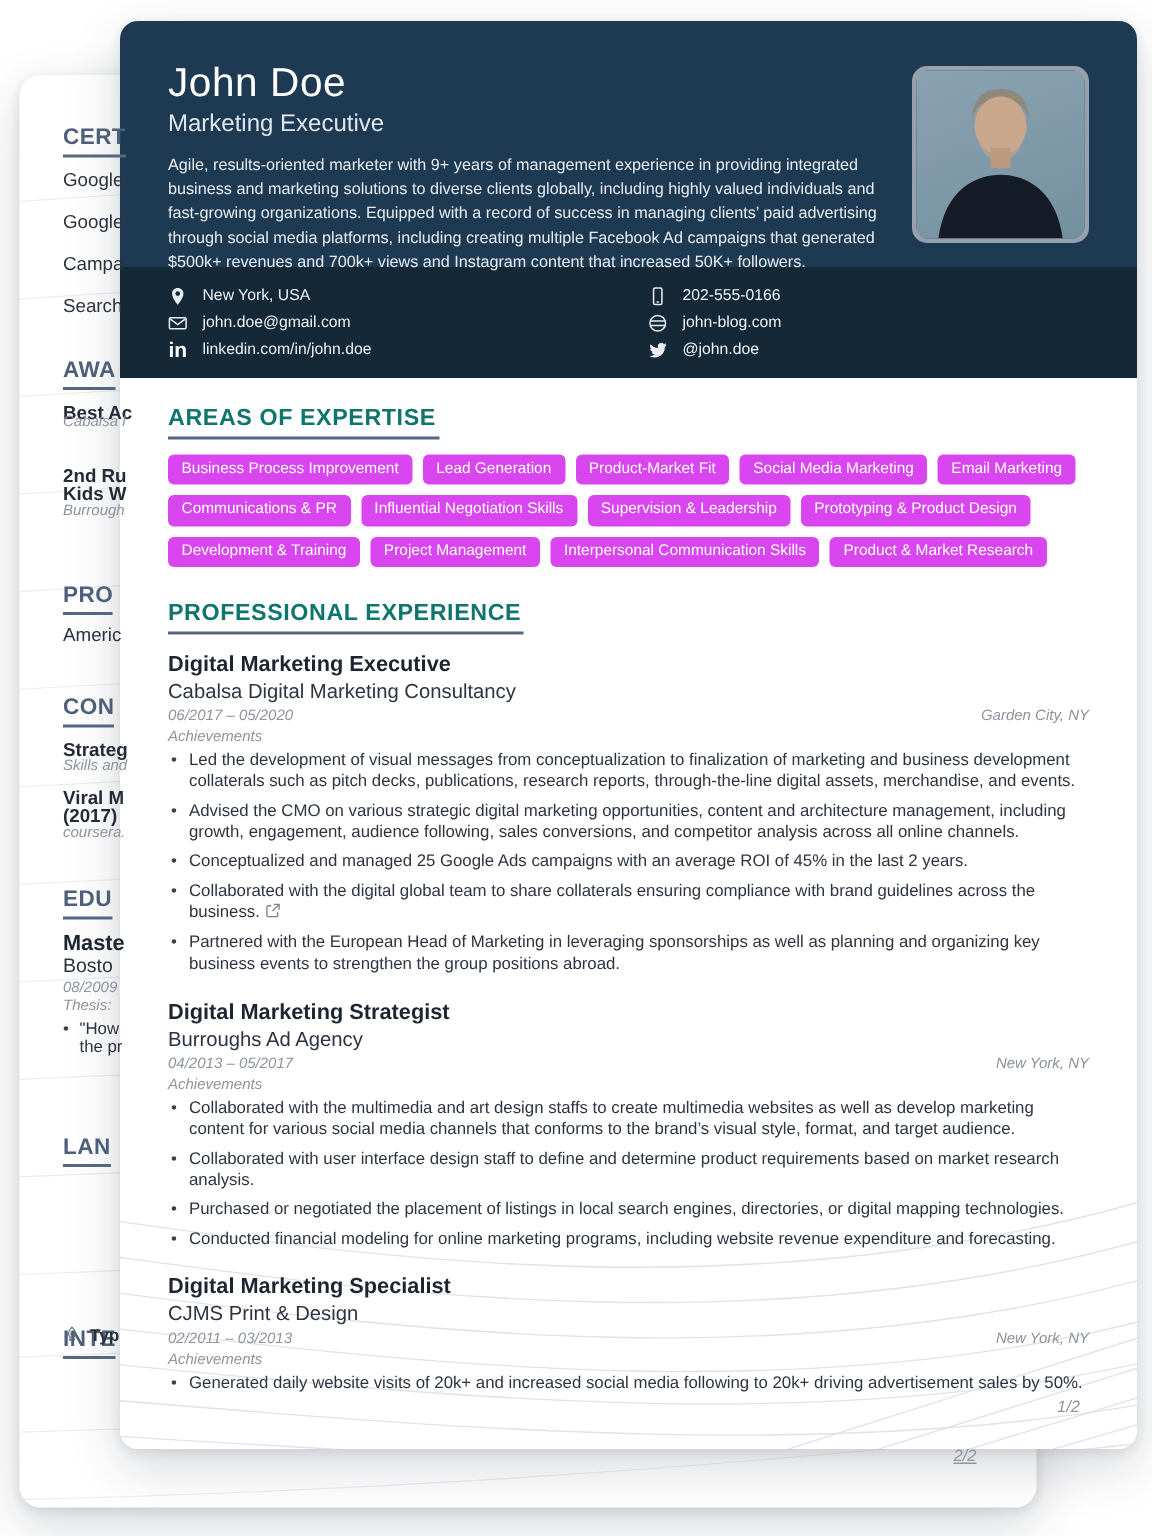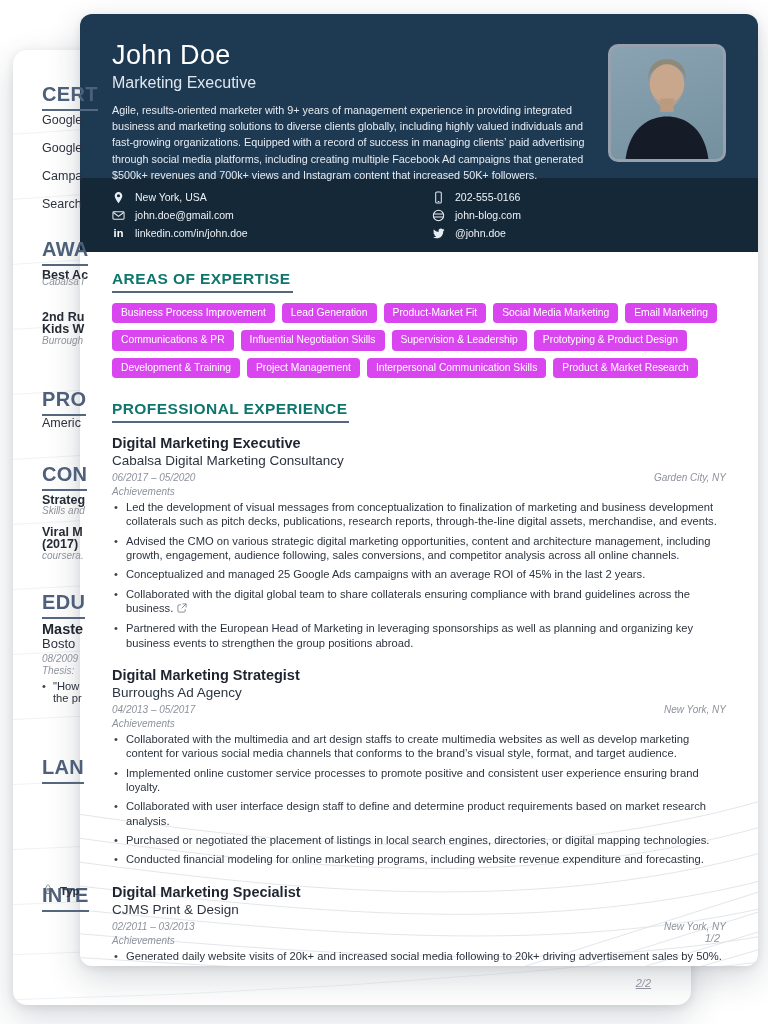--- a/index.html
+++ b/index.html
@@ -6,33 +6,33 @@
   body{width:768px;height:1024px;font-family:"Liberation Sans",sans-serif;position:relative;overflow:hidden;}
   .canvas{position:relative;width:768px;height:1024px;background:#fff;}
 
   .page{position:absolute;background:#fff;overflow:hidden;
         box-shadow:0 12px 34px rgba(25,38,58,.18),0 2px 8px rgba(25,38,58,.10);}
   .page-back{left:13px;top:50px;width:678px;height:955px;border-radius:14px;}
   .page-front{left:80px;top:14px;width:678px;height:952px;border-radius:12px;}
 
   
   .bp-item{position:absolute;left:29px;white-space:nowrap;z-index:1;}
-  .bp-heading{font-size:20px;font-weight:700;color:#4d5f79;letter-spacing:.3px;
+  .bp-heading{font-size:15px;font-weight:700;color:#4d5f79;letter-spacing:.3px;
               border-bottom:2px solid #55677f;padding-bottom:3px;}
   .bp-entry{font-size:12.5px;color:#2b323e;}
   .bp-entry-bold{font-size:12.5px;font-weight:700;color:#242b36;}
   .bp-meta{font-size:10px;font-style:italic;color:#8d929c;}
   .bp-title{font-size:14.5px;font-weight:700;color:#20262f;}
   .bp-company{font-size:13px;color:#2b323e;}
   .bp-bullet-sm{font-size:11.2px;color:#2b323e;padding-left:11px;}
   .bp-bullet-sm::before{content:"•";position:absolute;left:0;color:#3a404c;}
   .bp-small-indent{font-size:11.2px;color:#2b323e;padding-left:11px;}
   .bp-interest{font-size:11.5px;font-weight:700;color:#2b323e;display:flex;align-items:center;gap:6px;}
   .page-num{position:absolute;font-size:11px;font-style:italic;color:#8d93a0;z-index:2;}
-  .page-back .page-num{right:40px;bottom:16px;text-decoration:underline;}
+  .page-back .page-num{right:40px;bottom:28px;text-decoration:underline;}
   .page-front .page-num{right:38px;bottom:22px;}
 
   .waves{position:absolute;left:0;bottom:0;width:100%;pointer-events:none;z-index:0;}
 
   
   .fp-header{background:#1e3a52;padding:26px 32px 0 32px;height:138px;display:flex;gap:18px;}
   .head-text{flex:1;min-width:0;}
   .cv-name{margin:0;font-size:27px;font-weight:500;color:#fff;letter-spacing:.4px;}
   .cv-title{margin-top:3px;font-size:16px;color:#dfe6ee;}
   .cv-summary{margin-top:10px;font-size:10.8px;line-height:1.5;color:#e6ebf1;}
@@ -40,21 +40,21 @@
          background:linear-gradient(160deg,#8aa3b2,#74909f);flex:0 0 auto;margin-top:4px;}
   .photo svg{display:block;width:100%;height:100%;}
 
   .contact-bar{background:#152838;padding:12px 32px 12px 32px;height:50px;display:flex;}
   .contact-col{display:flex;flex-direction:column;justify-content:space-between;}
   .contact-col.c1{width:320px;}
   .contact-col.c2{flex:1;}
   .contact-item{display:flex;align-items:center;gap:10px;font-size:10.5px;color:#eef2f6;height:14px;}
   .cicon{width:13px;height:13px;display:inline-flex;align-items:center;justify-content:center;flex:0 0 auto;}
   .cicon svg{width:13px;height:13px;}
-  .in-badge{font-size:11px;font-weight:700;color:#fff;letter-spacing:0;}
+  .in-badge{font-size:14px;font-weight:700;color:#fff;letter-spacing:0;}
 
   
   .fp-body{position:relative;z-index:1;padding:18px 32px 0 32px;}
   .sec-heading{display:inline-block;font-size:15.5px;font-weight:700;color:#0f766e;
                letter-spacing:.4px;border-bottom:2px solid #55677f;padding:0 2px 3px 0;}
   .tags{display:flex;flex-wrap:wrap;gap:7px 7px;margin-top:10px;}
   .tag{background:#d946ef;color:#fff;font-size:10.3px;padding:4px 9px 5px 9px;border-radius:4px;
        line-height:1.1;white-space:nowrap;}
   .exp-section{margin-top:22px;}
   .job{margin-top:12px;}
@@ -273,21 +273,20 @@
             <article class="job">
               <h3 class="job-title">Digital Marketing Strategist</h3>
               <div class="job-company">Burroughs Ad Agency</div>
               <div class="job-meta">
                 <span>04/2013 – 05/2017</span>
                 <span>New York, NY</span>
               </div>
               <div class="ach-label">Achievements</div>
               <ul class="bullets">
                 <li><span>Collaborated with the multimedia and art design staffs to create multimedia websites as well as develop marketing content for various social media channels that conforms to the brand’s visual style, format, and target audience.</span></li>
-                <li><span>Implemented online customer service processes to promote positive and consistent user experience ensuring brand loyalty.</span></li>
                 <li><span>Collaborated with user interface design staff to define and determine product requirements based on market research analysis.</span></li>
                 <li><span>Purchased or negotiated the placement of listings in local search engines, directories, or digital mapping technologies.</span></li>
                 <li><span>Conducted financial modeling for online marketing programs, including website revenue expenditure and forecasting.</span></li>
               </ul>
             </article>
             <article class="job">
               <h3 class="job-title">Digital Marketing Specialist</h3>
               <div class="job-company">CJMS Print &amp; Design</div>
               <div class="job-meta">
                 <span>02/2011 – 03/2013</span>

